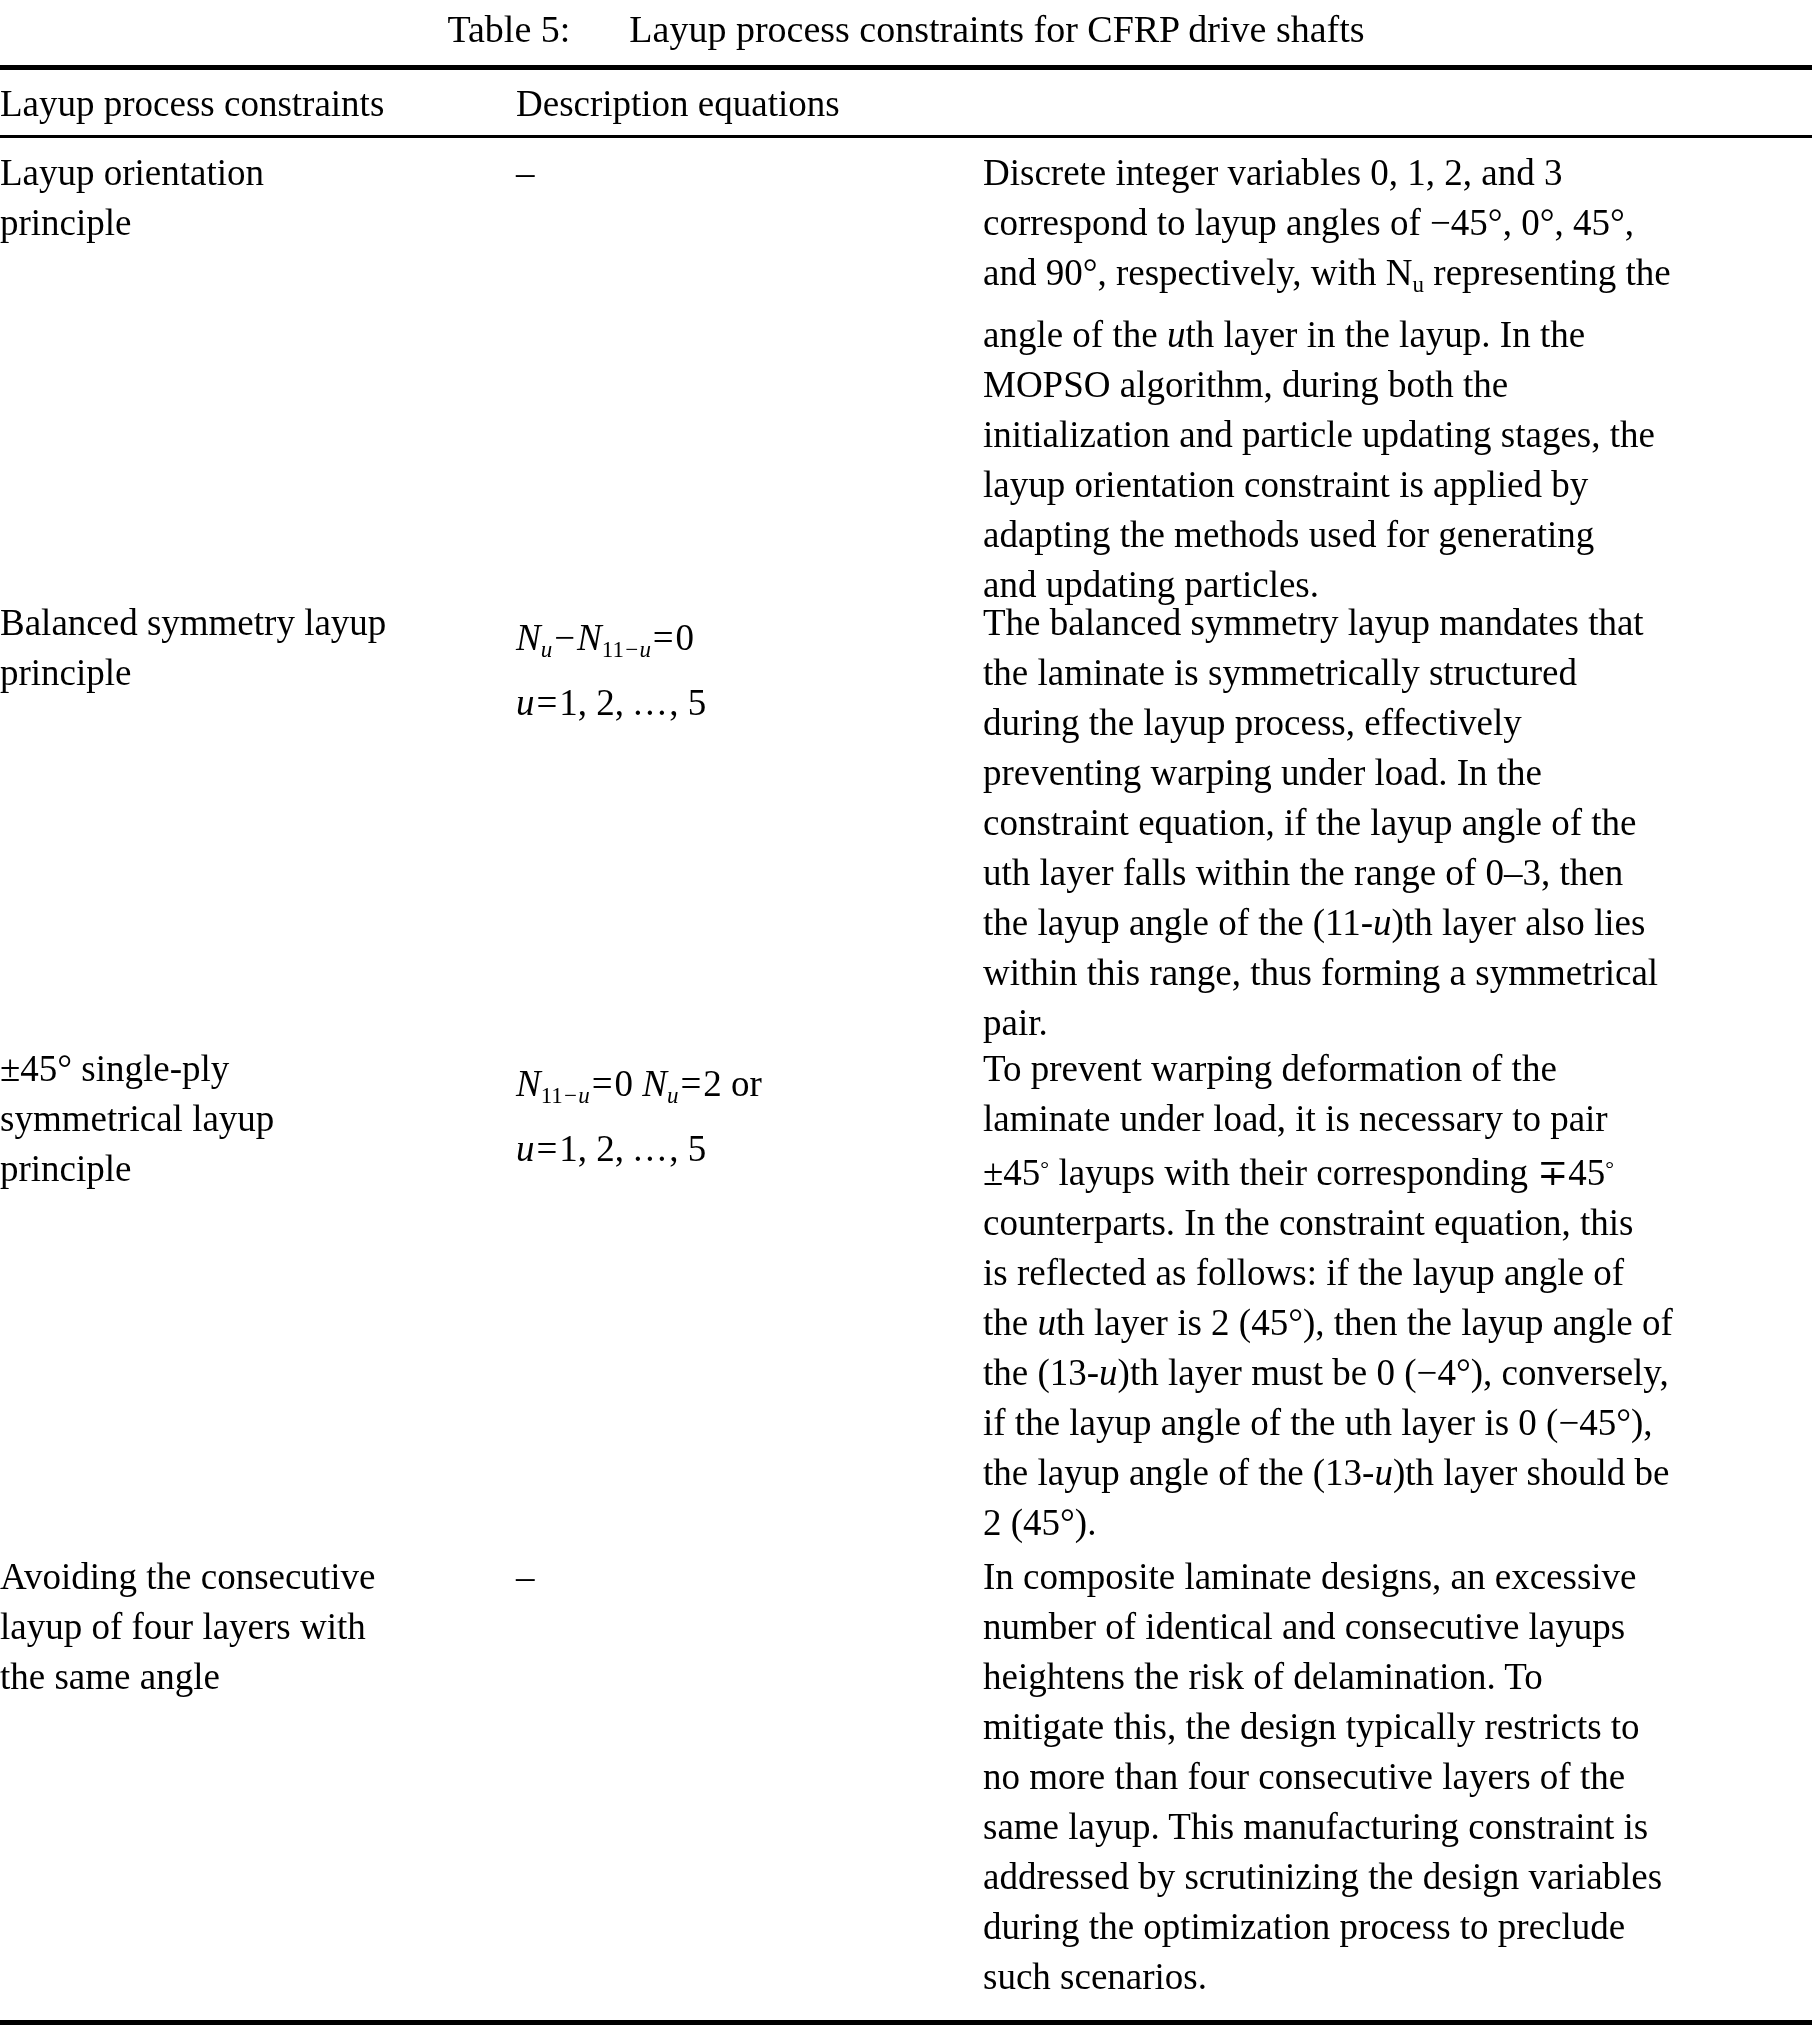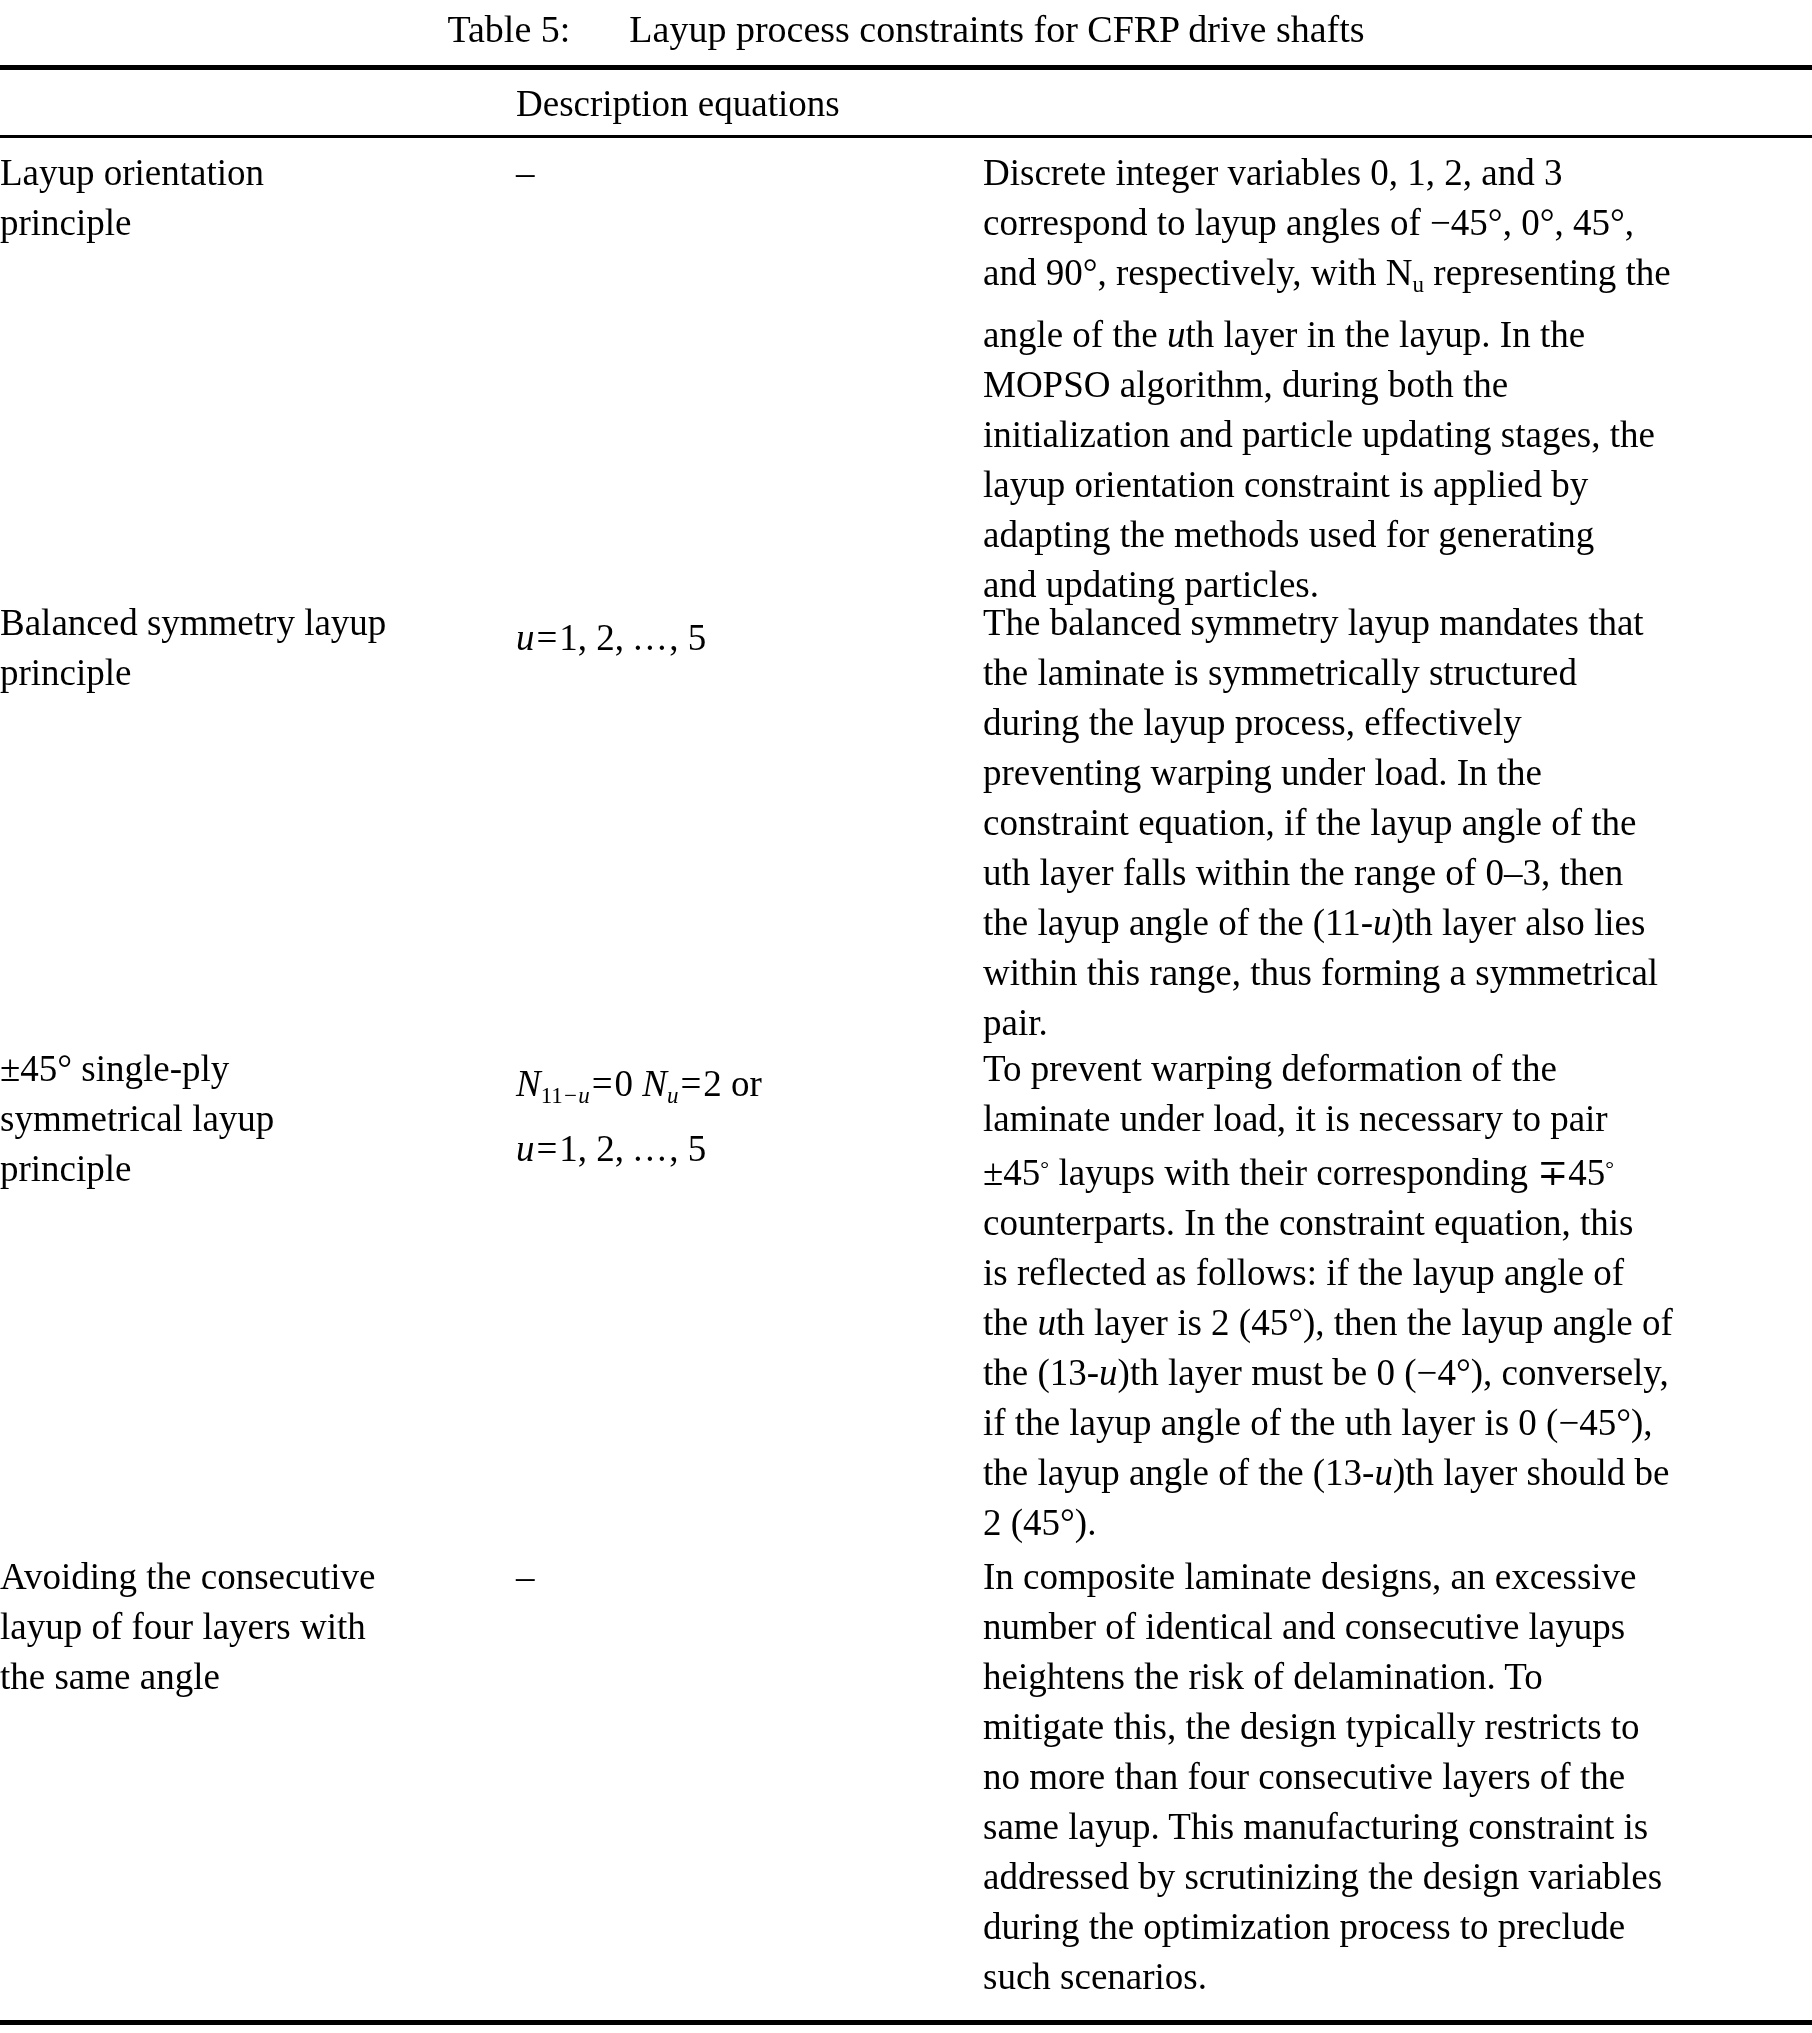--- a/index.html
+++ b/index.html
@@ -139,32 +139,34 @@
     <span class="cap-label">Table 5:</span><span>&nbsp;&nbsp;</span><span class="cap-text">Layup process constraints for CFRP drive shafts</span>
   </div>
 
   <div class="rule rule-top"></div>
   <div class="rule rule-header"></div>
   <div class="rule rule-bottom"></div>
 
   <div class="tbl">
 
     <div class="row hdr" style="top:80px; height:54px;">
+      <div class="cell c1">Layup process constraints</div>
       <div class="cell c2">Description equations</div>
     </div>
 
     <div class="row" style="top:148px;">
       <div class="cell c1">Layup orientation<br>principle</div>
       <div class="cell c2 dash-cell">–</div>
       <div class="cell c3">Discrete integer variables 0, 1, 2, and 3<br>correspond to layup angles of −45°, 0°, 45°,<br>and 90°, respectively, with N<span class="psub">u</span> representing the<br>angle of the <span class="var">u</span>th layer in the layup. In the<br>MOPSO algorithm, during both the<br>initialization and particle updating stages, the<br>layup orientation constraint is applied by<br>adapting the methods used for generating<br>and updating particles.</div>
     </div>
 
     <div class="row" style="top:598px;">
       <div class="cell c1">Balanced symmetry layup<br>principle</div>
       <div class="cell c2" style="padding-top:13px;">
+        <div class="eq"><span class="mi">N</span><span class="sub">u</span><span class="op">−</span><span class="mi">N</span><span class="sub-up">11<span class="mi">−u</span></span><span class="op">=</span>0</div>
         <div class="eq"><span class="mi">u</span><span class="op">=</span>1, 2, <span style="letter-spacing:2.8px;">...</span>, 5</div>
       </div>
       <div class="cell c3">The balanced symmetry layup mandates that<br>the laminate is symmetrically structured<br>during the layup process, effectively<br>preventing warping under load. In the<br>constraint equation, if the layup angle of the<br>uth layer falls within the range of 0–3, then<br>the layup angle of the (11-<span class="var">u</span>)th layer also lies<br>within this range, thus forming a symmetrical<br>pair.</div>
     </div>
 
     <div class="row" style="top:1044px;">
       <div class="cell c1">±45° single-ply<br>symmetrical layup<br>principle</div>
       <div class="cell c2" style="padding-top:13px;">
         <div class="eq"><span class="mi">N</span><span class="sub-up">11<span class="mi">−u</span></span><span class="op">=</span>0 <span class="mi">N</span><span class="sub">u</span><span class="op">=</span>2 <span style="font-style:normal;">or</span></div>
         <div class="eq"><span class="mi">u</span><span class="op">=</span>1, 2, <span style="letter-spacing:2.8px;">...</span>, 5</div>

